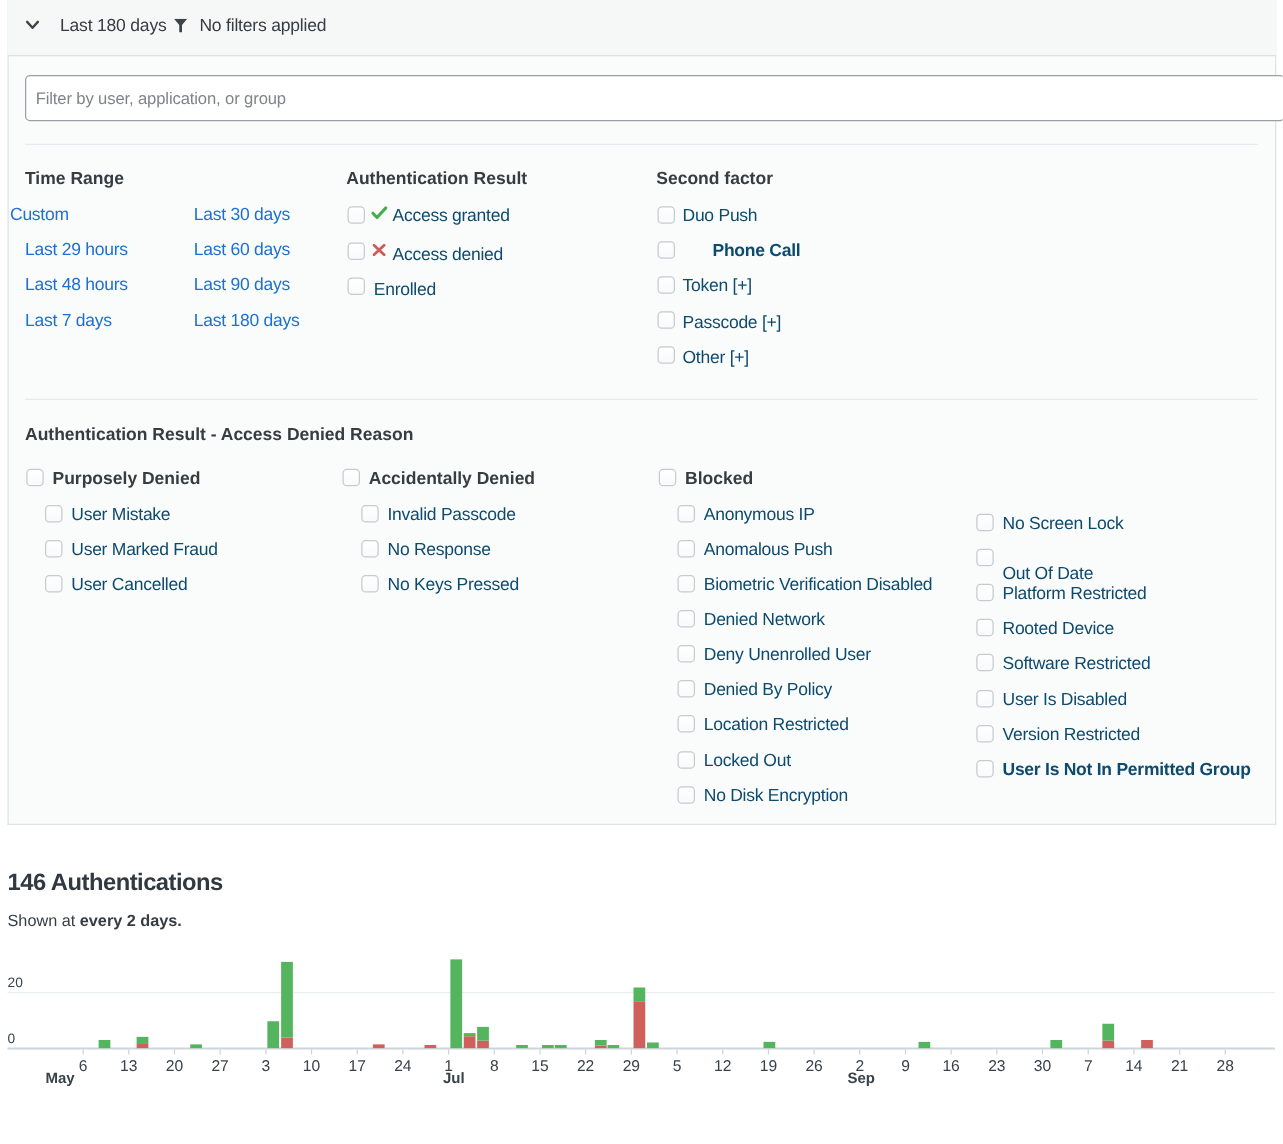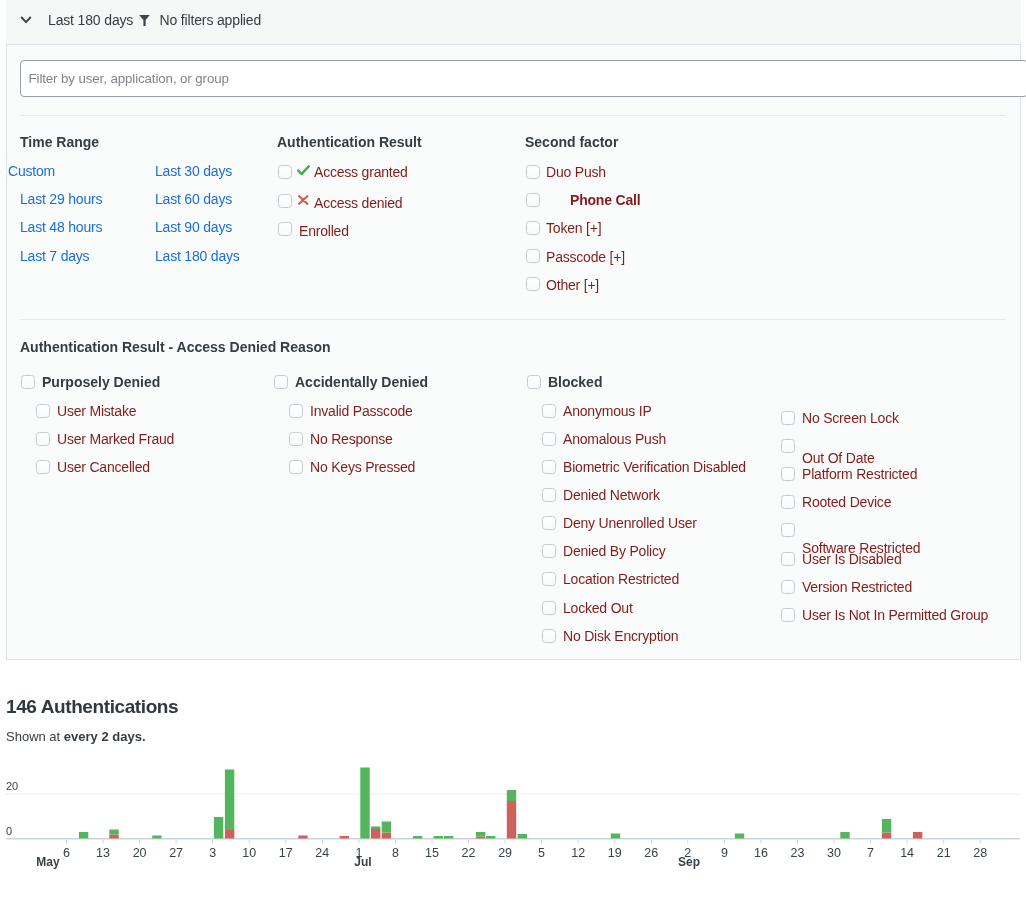--- a/index.html
+++ b/index.html
@@ -13,21 +13,21 @@
     background:#f6f7f7; border-bottom:1px solid #dde2e8; }
   .hdtxt { position:absolute; top:12px; font-size:14px; letter-spacing:-0.15px; color:#363d42; white-space:nowrap; }
   .inp { position:absolute; left:20px; top:60px; width:1008px; height:37px;
     border:1px solid #989fa5; border-radius:4px; background:#fff; }
   .ph { position:absolute; left:7.5px; top:9.5px; font-size:13.3px; letter-spacing:-0.1px; color:#808489; }
   .hr { position:absolute; left:20px; width:986px; height:0; border-top:1px solid #e6eaee; }
   .h2 { position:absolute; font-size:14px; font-weight:bold; color:#363d42; white-space:nowrap; }
   .lnk { position:absolute; font-size:14px; letter-spacing:-0.2px; color:#1c70d1; white-space:nowrap; }
   .cb { position:absolute; width:13.5px; height:13.5px; border:1px solid #c6cbd0;
     border-radius:3.5px; background:linear-gradient(#ffffff,#f8fafb); }
-  .lbl { position:absolute; font-size:14px; letter-spacing:-0.2px; color:#7f1d1d; white-space:nowrap; }
+  .lbl { position:absolute; font-size:14px; letter-spacing:-0.2px; color:#0c4a6e; white-space:nowrap; }
   .blbl { position:absolute; font-size:14px; font-weight:bold; color:#363d42; white-space:nowrap; }
   .ticklbl { font-size:11px; fill:#39424a; }
   .monlbl { font-size:12px; font-weight:bold; fill:#39424a; }
   .xlbl { font-size:12.5px; fill:#39424a; }
 </style>
 </head>
 <body>
 <div id="page">
   <div class="panel"></div>
   <div class="band" style="left:6px; width:1015px;"></div>
@@ -126,27 +126,27 @@
 
   <div class="cb" style="left:781px; top:411px;"></div>
   <div class="lbl" style="left:802px; top:410px;">No Screen Lock</div>
   <div class="cb" style="left:781px; top:439px;"></div>
   <div class="lbl" style="left:802px; top:438px;margin-top:12px;">Out Of Date</div>
   <div class="cb" style="left:781px; top:467px;"></div>
   <div class="lbl" style="left:802px; top:466px;">Platform Restricted</div>
   <div class="cb" style="left:781px; top:495px;"></div>
   <div class="lbl" style="left:802px; top:494px;">Rooted Device</div>
   <div class="cb" style="left:781px; top:523px;"></div>
-  <div class="lbl" style="left:802px; top:522px;margin-top:18px;">Software Restricted</div>
+  <div class="lbl" style="left:802px; top:522px;">Software Restricted</div>
   <div class="cb" style="left:781px; top:552px;"></div>
   <div class="lbl" style="left:802px; top:551px;">User Is Disabled</div>
   <div class="cb" style="left:781px; top:580px;"></div>
   <div class="lbl" style="left:802px; top:579px;">Version Restricted</div>
   <div class="cb" style="left:781px; top:608px;"></div>
-  <div class="lbl" style="left:802px; top:607px;">User Is Not In Permitted Group</div>
+  <div class="lbl" style="left:802px; top:607px;font-weight:bold;">User Is Not In Permitted Group</div>
 
   <div class="abs" style="left:6px; top:696px; font-size:19px; font-weight:bold; letter-spacing:-0.4px; color:#303840;">146 Authentications</div>
   <div class="abs" style="left:6px; top:729px; font-size:13px; color:#363d42;">Shown at <b>every 2 days.</b></div>
 
   <svg class="abs" style="left:0; top:755px;" width="1026" height="125" viewBox="0 0 1026 125">
 
     <text x="6" y="34.5" class="ticklbl">20</text>
     <text x="6" y="79.5" class="ticklbl">0</text>
     <line x1="6" y1="39" x2="1020" y2="39" stroke="#e9edf0" stroke-width="1"></line>
     <line x1="6" y1="83.8" x2="1020" y2="83.8" stroke="#ccd5db" stroke-width="1.5"></line>

